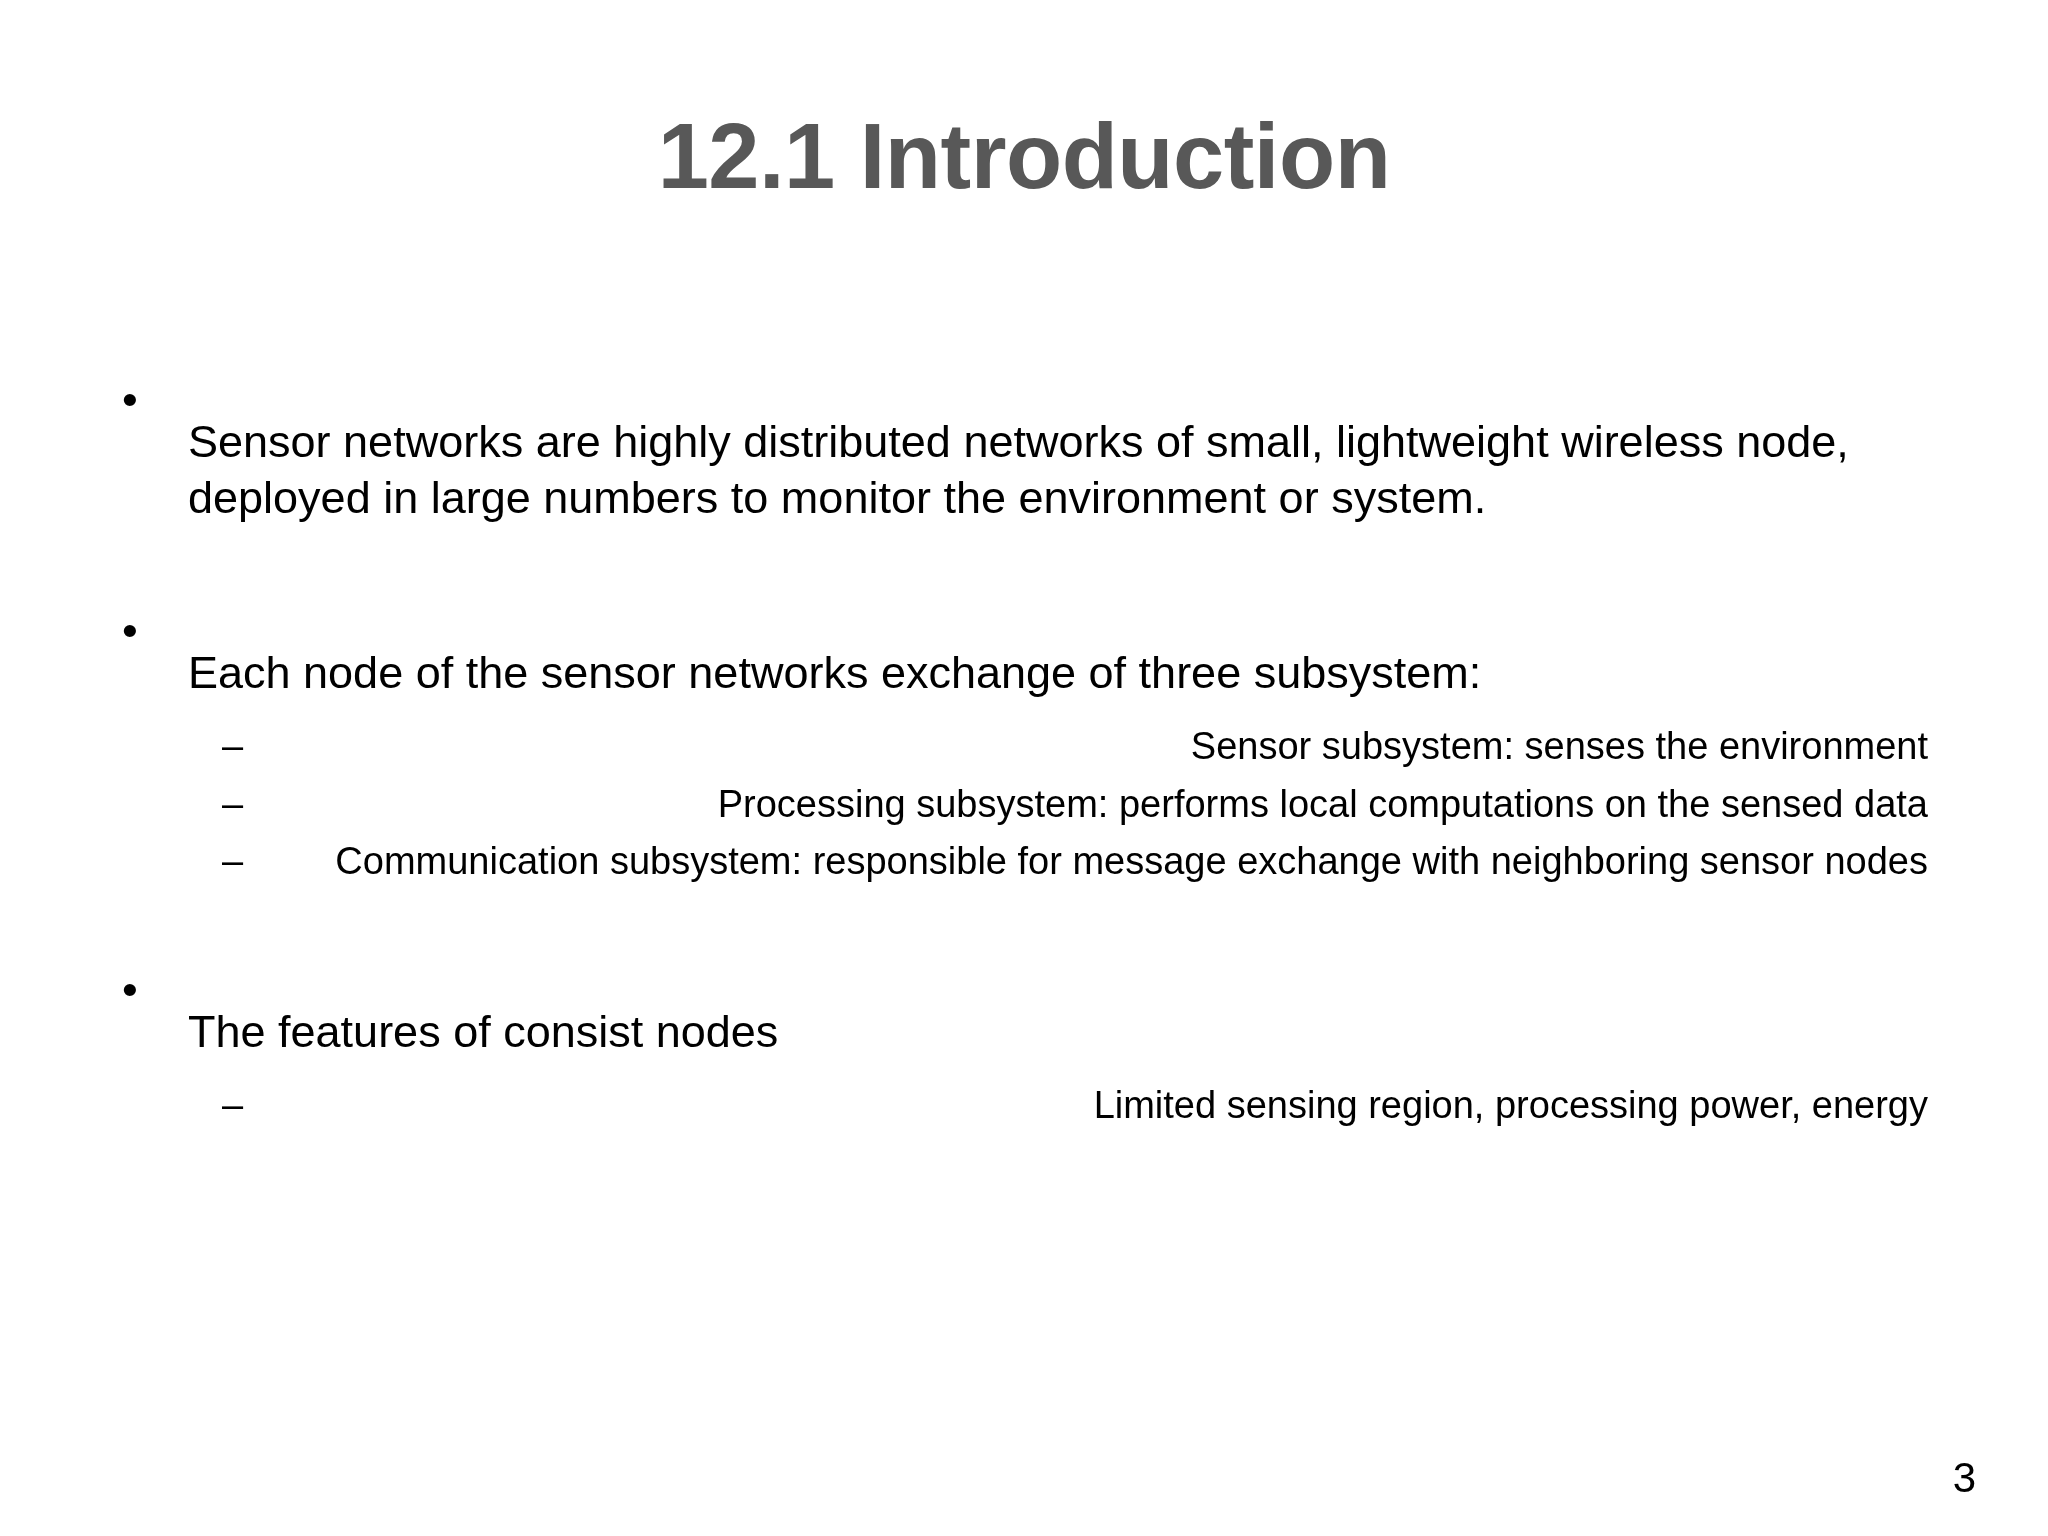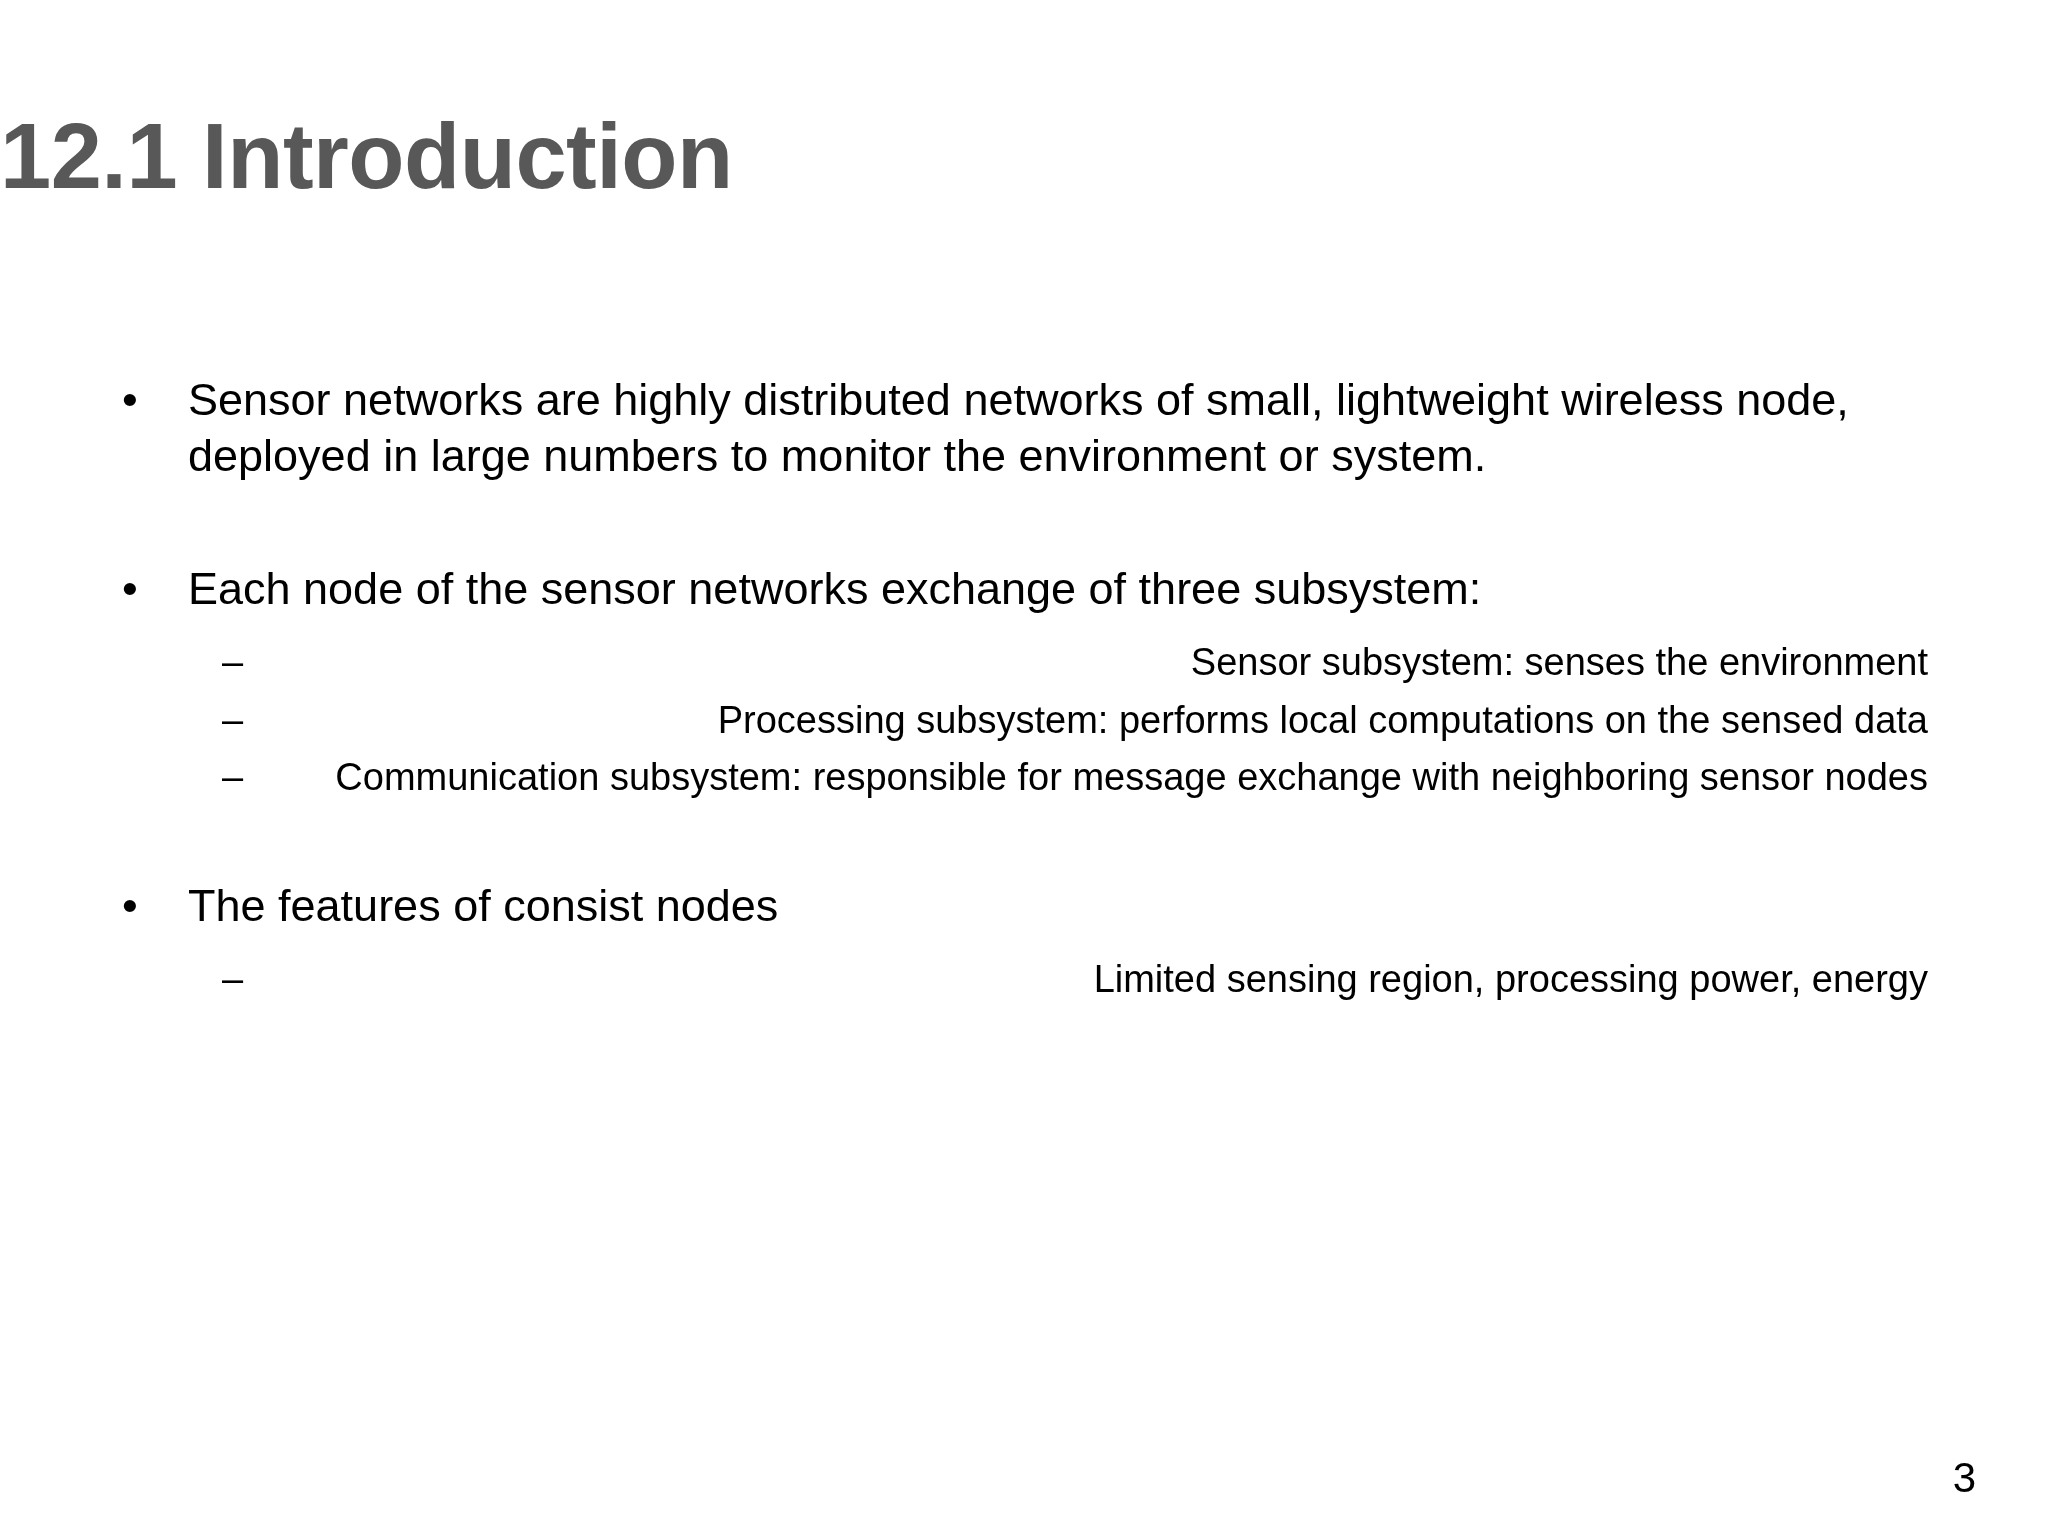--- a/index.html
+++ b/index.html
@@ -22,21 +22,21 @@
     background: #ffffff;
     box-sizing: border-box;
   }
 
   
   .slide-title {
     position: absolute;
     left: 0;
     top: 108px;
     width: 2048px;
-    text-align: left;
+    text-align: center;
     font-size: 92px;
     font-weight: bold;
     color: #585858;
     letter-spacing: -0.5px;
     line-height: 1.05;
     white-space: nowrap;
   }
 
   
   .body-area {
@@ -61,20 +61,21 @@
     font-size: 45px;
     line-height: 1.255;
     text-align: left;
     padding-left: 12px;
     box-sizing: border-box;
     color: #000000;
   }
   .l1 .txt {
     flex: 1 1 auto;
     max-width: 1740px;
+    margin-top: 42px;
   }
 
   
   .l2 {
     display: flex;
     align-items: flex-start;
     font-size: 38px;
     line-height: 1.25;
     color: #000000;
   }

